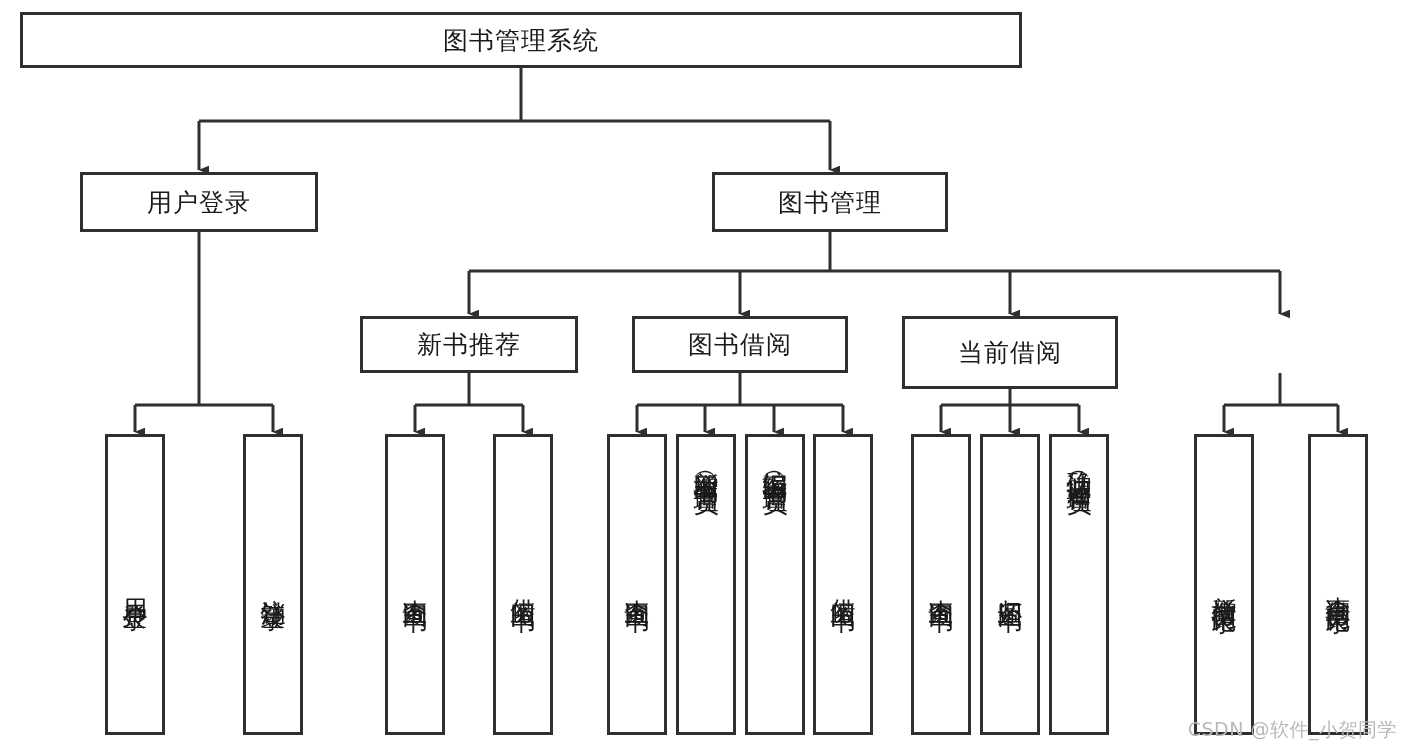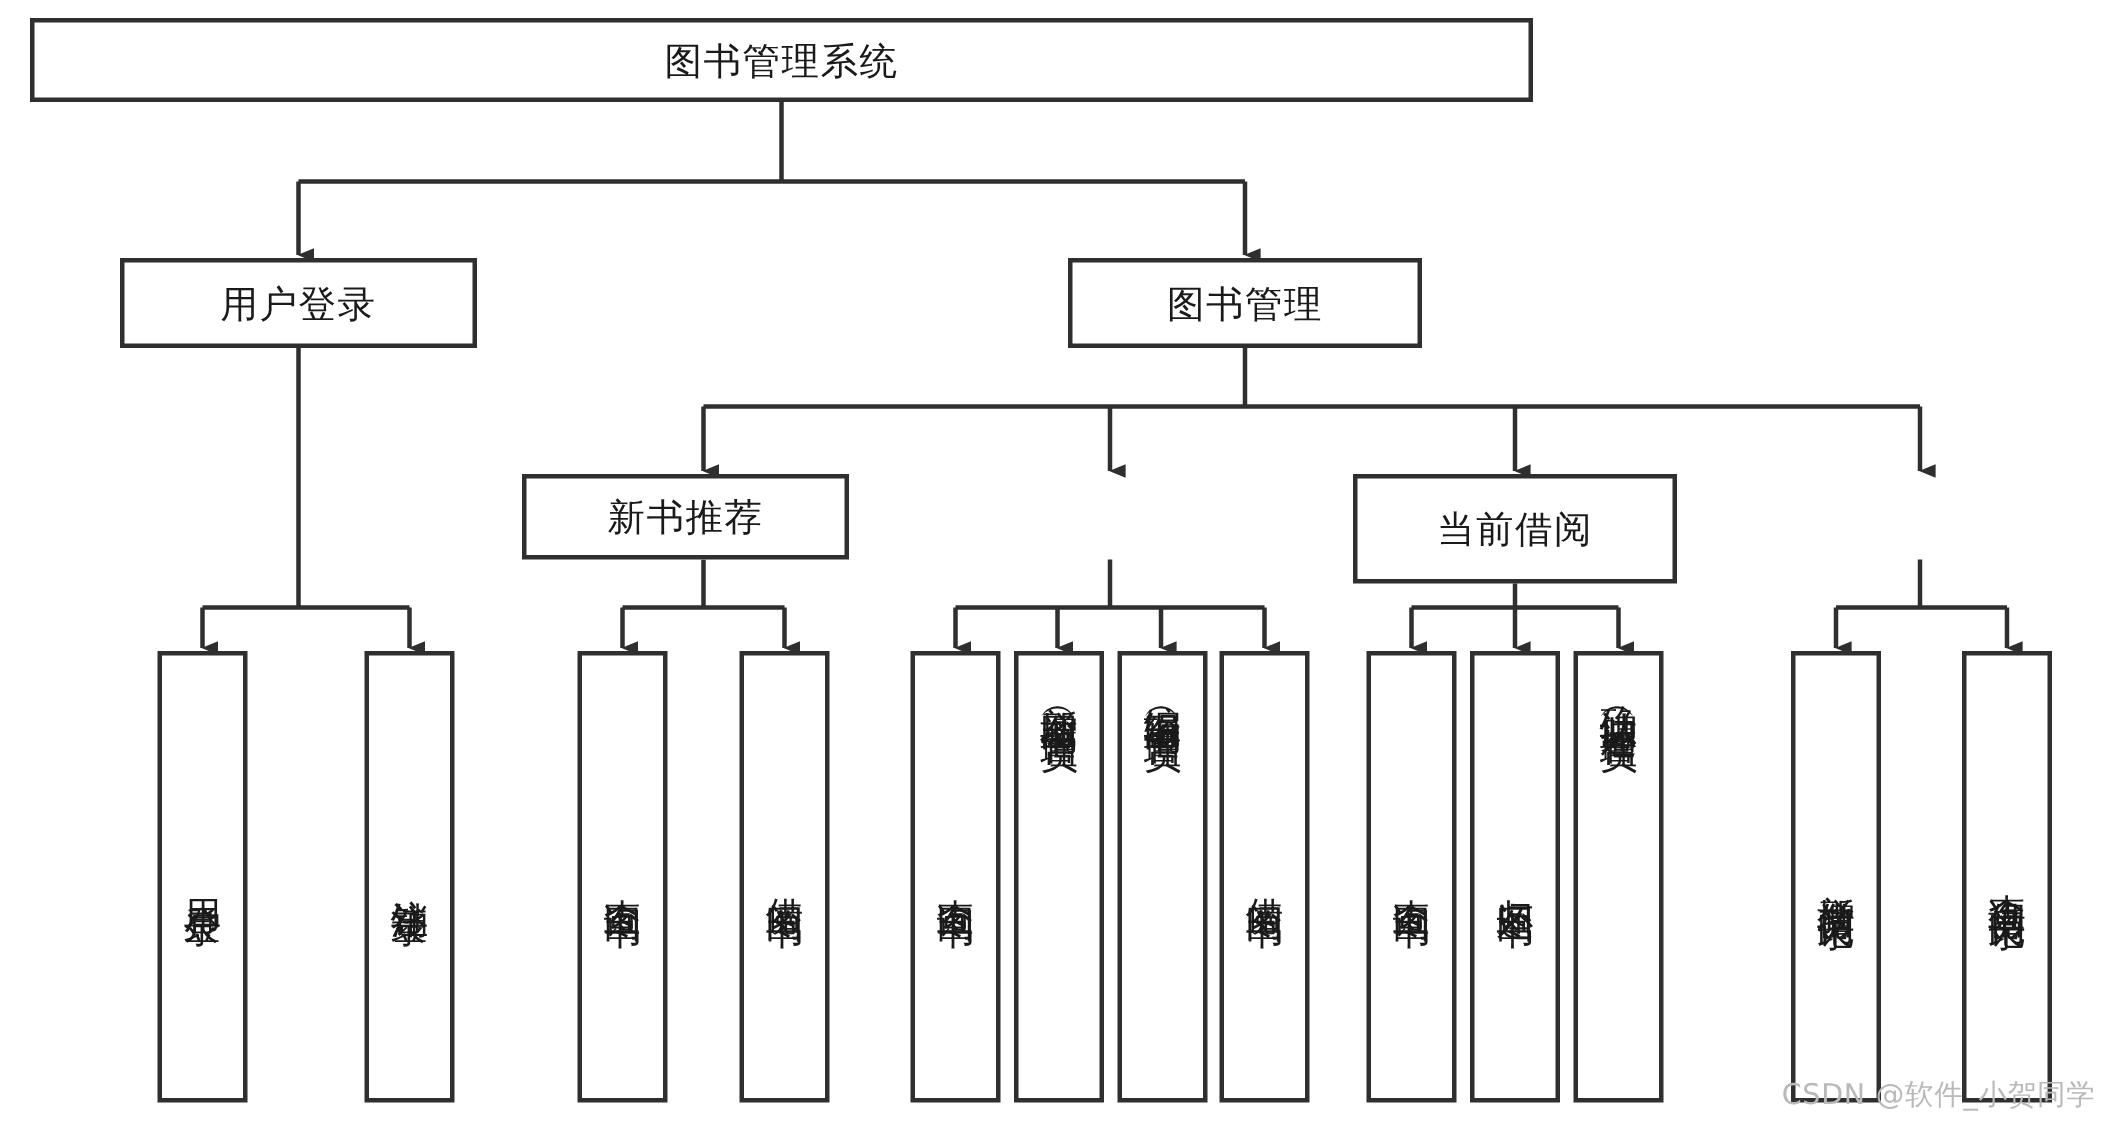--- a/index.html
+++ b/index.html
@@ -125,22 +125,25 @@
     <span class="label">图书管理系统</span>
   </div>
 
   <div class="node horiz" style="left:80px; top:172px; width:238px; height:60px;">
     <span class="label">用户登录</span>
   </div>
   <div class="node horiz" style="left:712px; top:172px; width:236px; height:60px;">
     <span class="label">图书管理</span>
   </div>
 
-  <div class="node horiz" style="left:348px; top:316px; width:218px; height:57px;">
+  <div class="node horiz" style="left:360px; top:316px; width:218px; height:57px;">
     <span class="label">新书推荐</span>
+  </div>
+  <div class="node horiz" style="left:632px; top:316px; width:216px; height:57px;">
+    <span class="label">图书借阅</span>
   </div>
   <div class="node horiz" style="left:902px; top:316px; width:216px; height:73px;">
     <span class="label">当前借阅</span>
   </div>
 
   <div class="node vert mid" style="left:105px; top:434px; width:60px; height:301px;">
     <span class="label">用户登录</span>
   </div>
   <div class="node vert mid" style="left:243px; top:434px; width:60px; height:301px;">
     <span class="label">注销登录</span>

